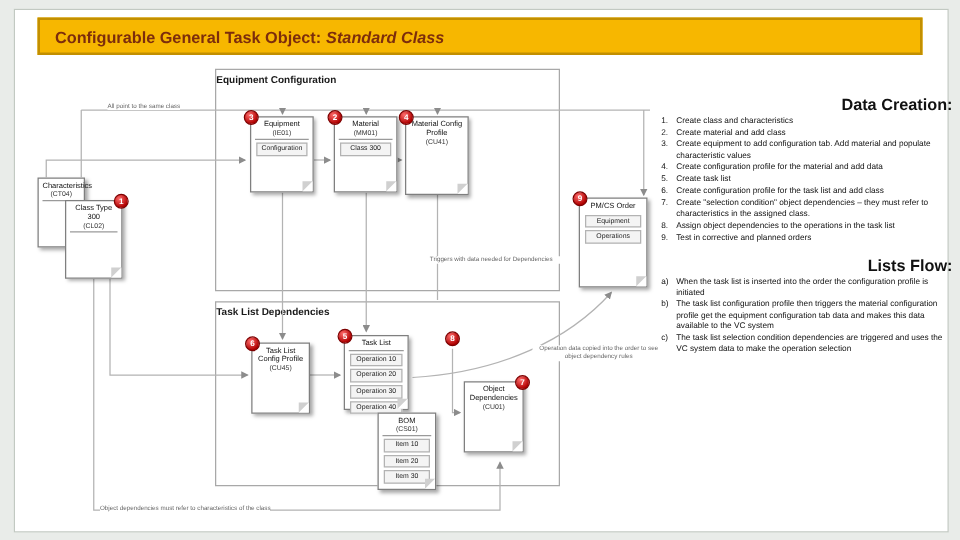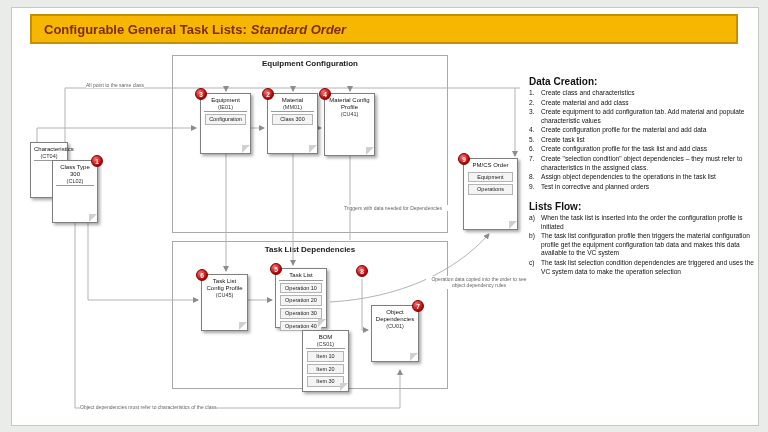--- a/index.html
+++ b/index.html
@@ -3,49 +3,49 @@
 <meta charset="utf-8">
 <style>
   html,body{margin:0;padding:0;}
   body{width:768px;height:432px;background:#e9ece9;font-family:"Liberation Sans",sans-serif;overflow:hidden;}
   .canvas{position:relative;width:768px;height:432px;}
   .slide{position:absolute;left:11px;top:7px;width:746px;height:417px;background:#ffffff;border:1px solid #c2c9c2;}
   .banner{position:absolute;left:30px;top:14px;width:708px;height:30px;background:#f7b700;border:2px solid #c28f00;box-sizing:border-box;display:flex;align-items:center;padding-left:12px;}
   .banner .t1{font-size:13px;font-weight:bold;color:#7c2d0c;}
   .banner .t2{font-size:13px;font-weight:bold;font-style:italic;color:#7c2d0c;margin-left:4px;}
   .secbox{position:absolute;border:1px solid #a8a8a8;background:#ffffff;z-index:1;box-sizing:border-box;}
-  .sectitle{width:100%;text-align:center;font-size:8px;font-weight:bold;color:#1a1a1a;padding-top:3px;}
+  .sectitle{width:100%;text-align:left;font-size:8px;font-weight:bold;color:#1a1a1a;padding-top:3px;}
   svg.wires{position:absolute;left:0;top:0;z-index:2;}
   .doc{position:absolute;background:#fff;border:1px solid #7f7f7f;box-shadow:2px 2px 3px rgba(0,0,0,.35);z-index:3;text-align:center;box-sizing:border-box;padding-top:3px;}
   .doc .fold{position:absolute;right:0;bottom:0;width:0;height:0;border-style:solid;border-width:8px 8px 0 0;border-color:#d0d0d0 #ffffff transparent transparent;}
   .doc-title{font-size:6px;line-height:1.15;color:#111;margin:0 3px 1px;border-bottom:1px solid #9a9a9a;padding-bottom:1px;}
   .doc-title .t{display:block;font-weight:normal;}
   .doc-title .code{display:block;font-size:5.5px;color:#333;}
   .doc-row{margin:2px 4px 0;border:1px solid #b3b3b3;background:#f4f4f4;font-size:5.5px;line-height:1.2;padding:1px 0;color:#222;}
   .badge{position:absolute;width:10px;height:10px;border-radius:50%;background:radial-gradient(circle at 35% 30%,#ff6d6d,#b00000 72%);border:1px solid #7d0000;color:#fff;font-size:6.5px;font-weight:bold;display:flex;align-items:center;justify-content:center;z-index:6;top:-6px;left:-6px;}
   .badge.tr{left:auto;right:-6px;}
   .badge.float{position:absolute;top:auto;left:auto;}
   .anno{position:absolute;font-size:5px;color:#666;background:#fff;z-index:4;line-height:1.25;}
   .anno.center{text-align:center;}
   .panel{position:absolute;left:529px;top:76px;width:233px;z-index:3;color:#111;}
-  .panel h3{margin:0 0 2px;font-size:10px;font-weight:bold;}
+  .panel h3{margin:0 0 2px;font-size:13px;font-weight:bold;text-align:right;}
   .panel .item{display:flex;font-size:6.6px;line-height:1.3;margin-bottom:1px;}
   .panel .mk{flex:none;width:12px;}
   .panel .tx{flex:1;}
   .panel .gap{height:9px;}
 </style>
 </head>
 <body>
 
 <div class="canvas">
   <div class="slide"></div>
 
   <div class="banner">
-    <span class="t1">Configurable General Task Lists:</span>
-    <span class="t2">Standard Order</span>
+    <span class="t1">Configurable General Task Object:</span>
+    <span class="t2">Standard Class</span>
   </div>
 
   <div class="secbox" style="left:172px;top:55px;width:276px;height:178px;">
     <div class="sectitle">Equipment Configuration</div>
   </div>
   <div class="secbox" style="left:172px;top:241px;width:276px;height:148px;">
     <div class="sectitle">Task List Dependencies</div>
   </div>
 
   <svg class="wires" width="768" height="432">

